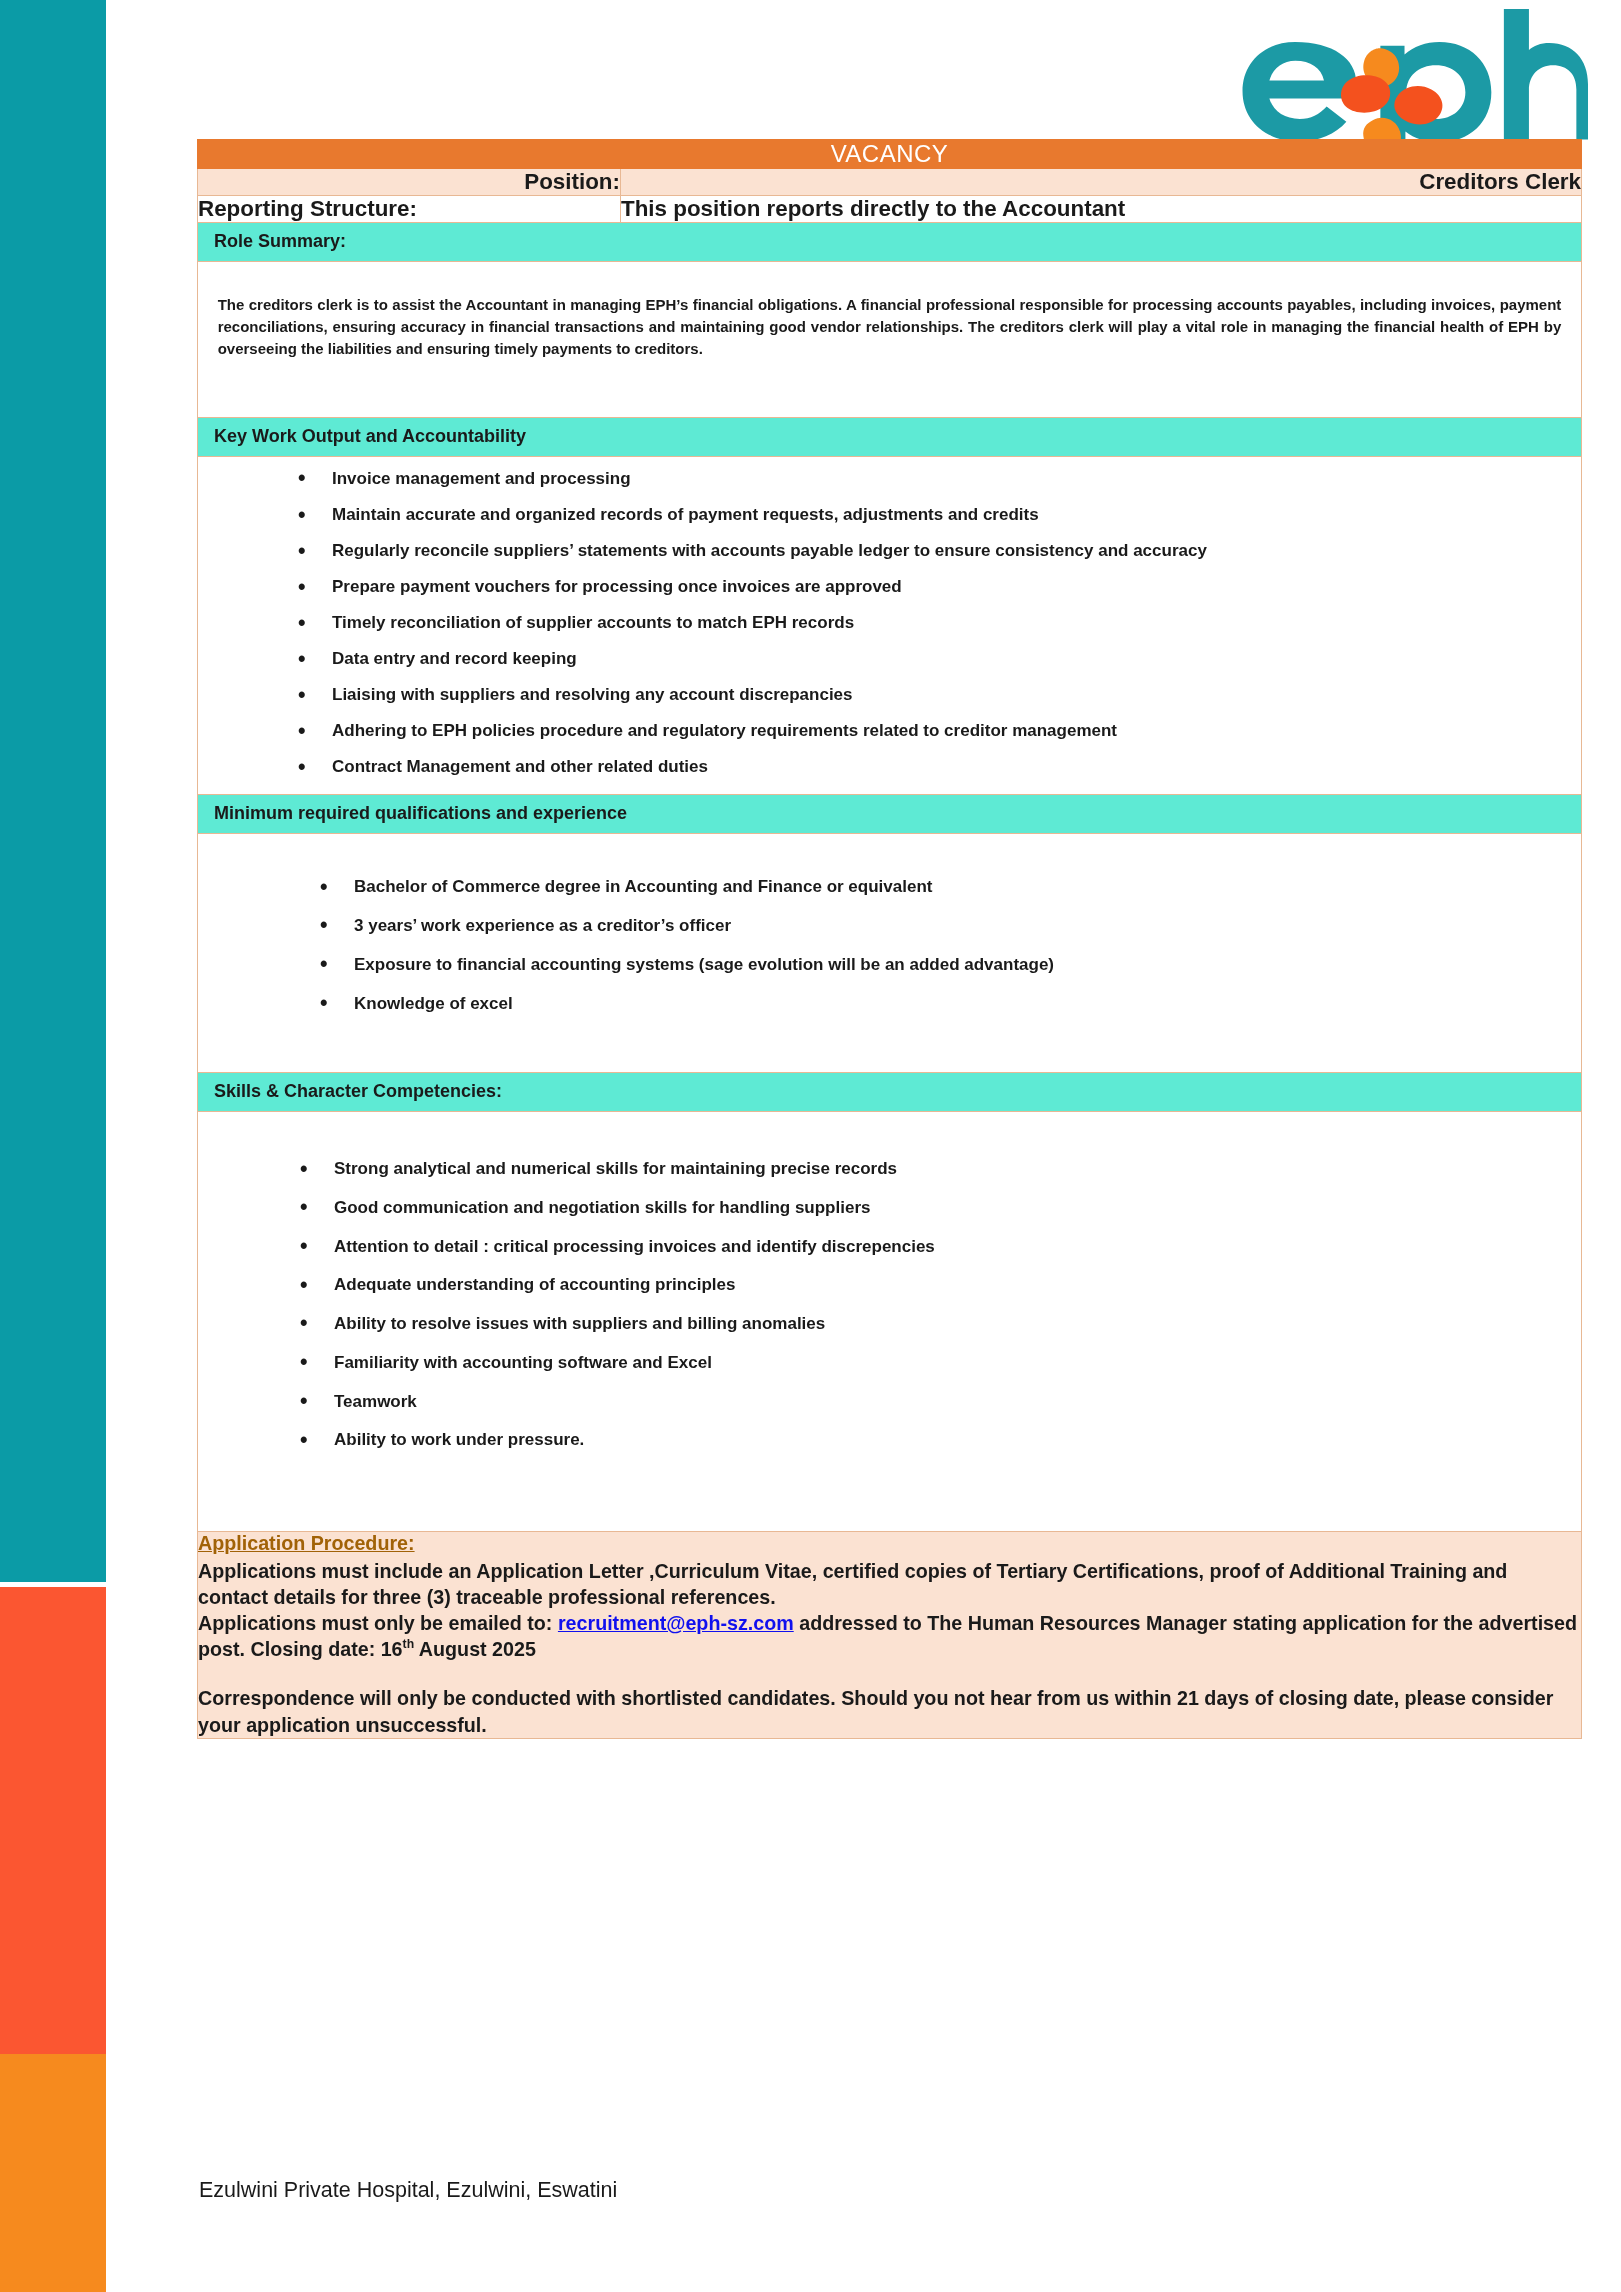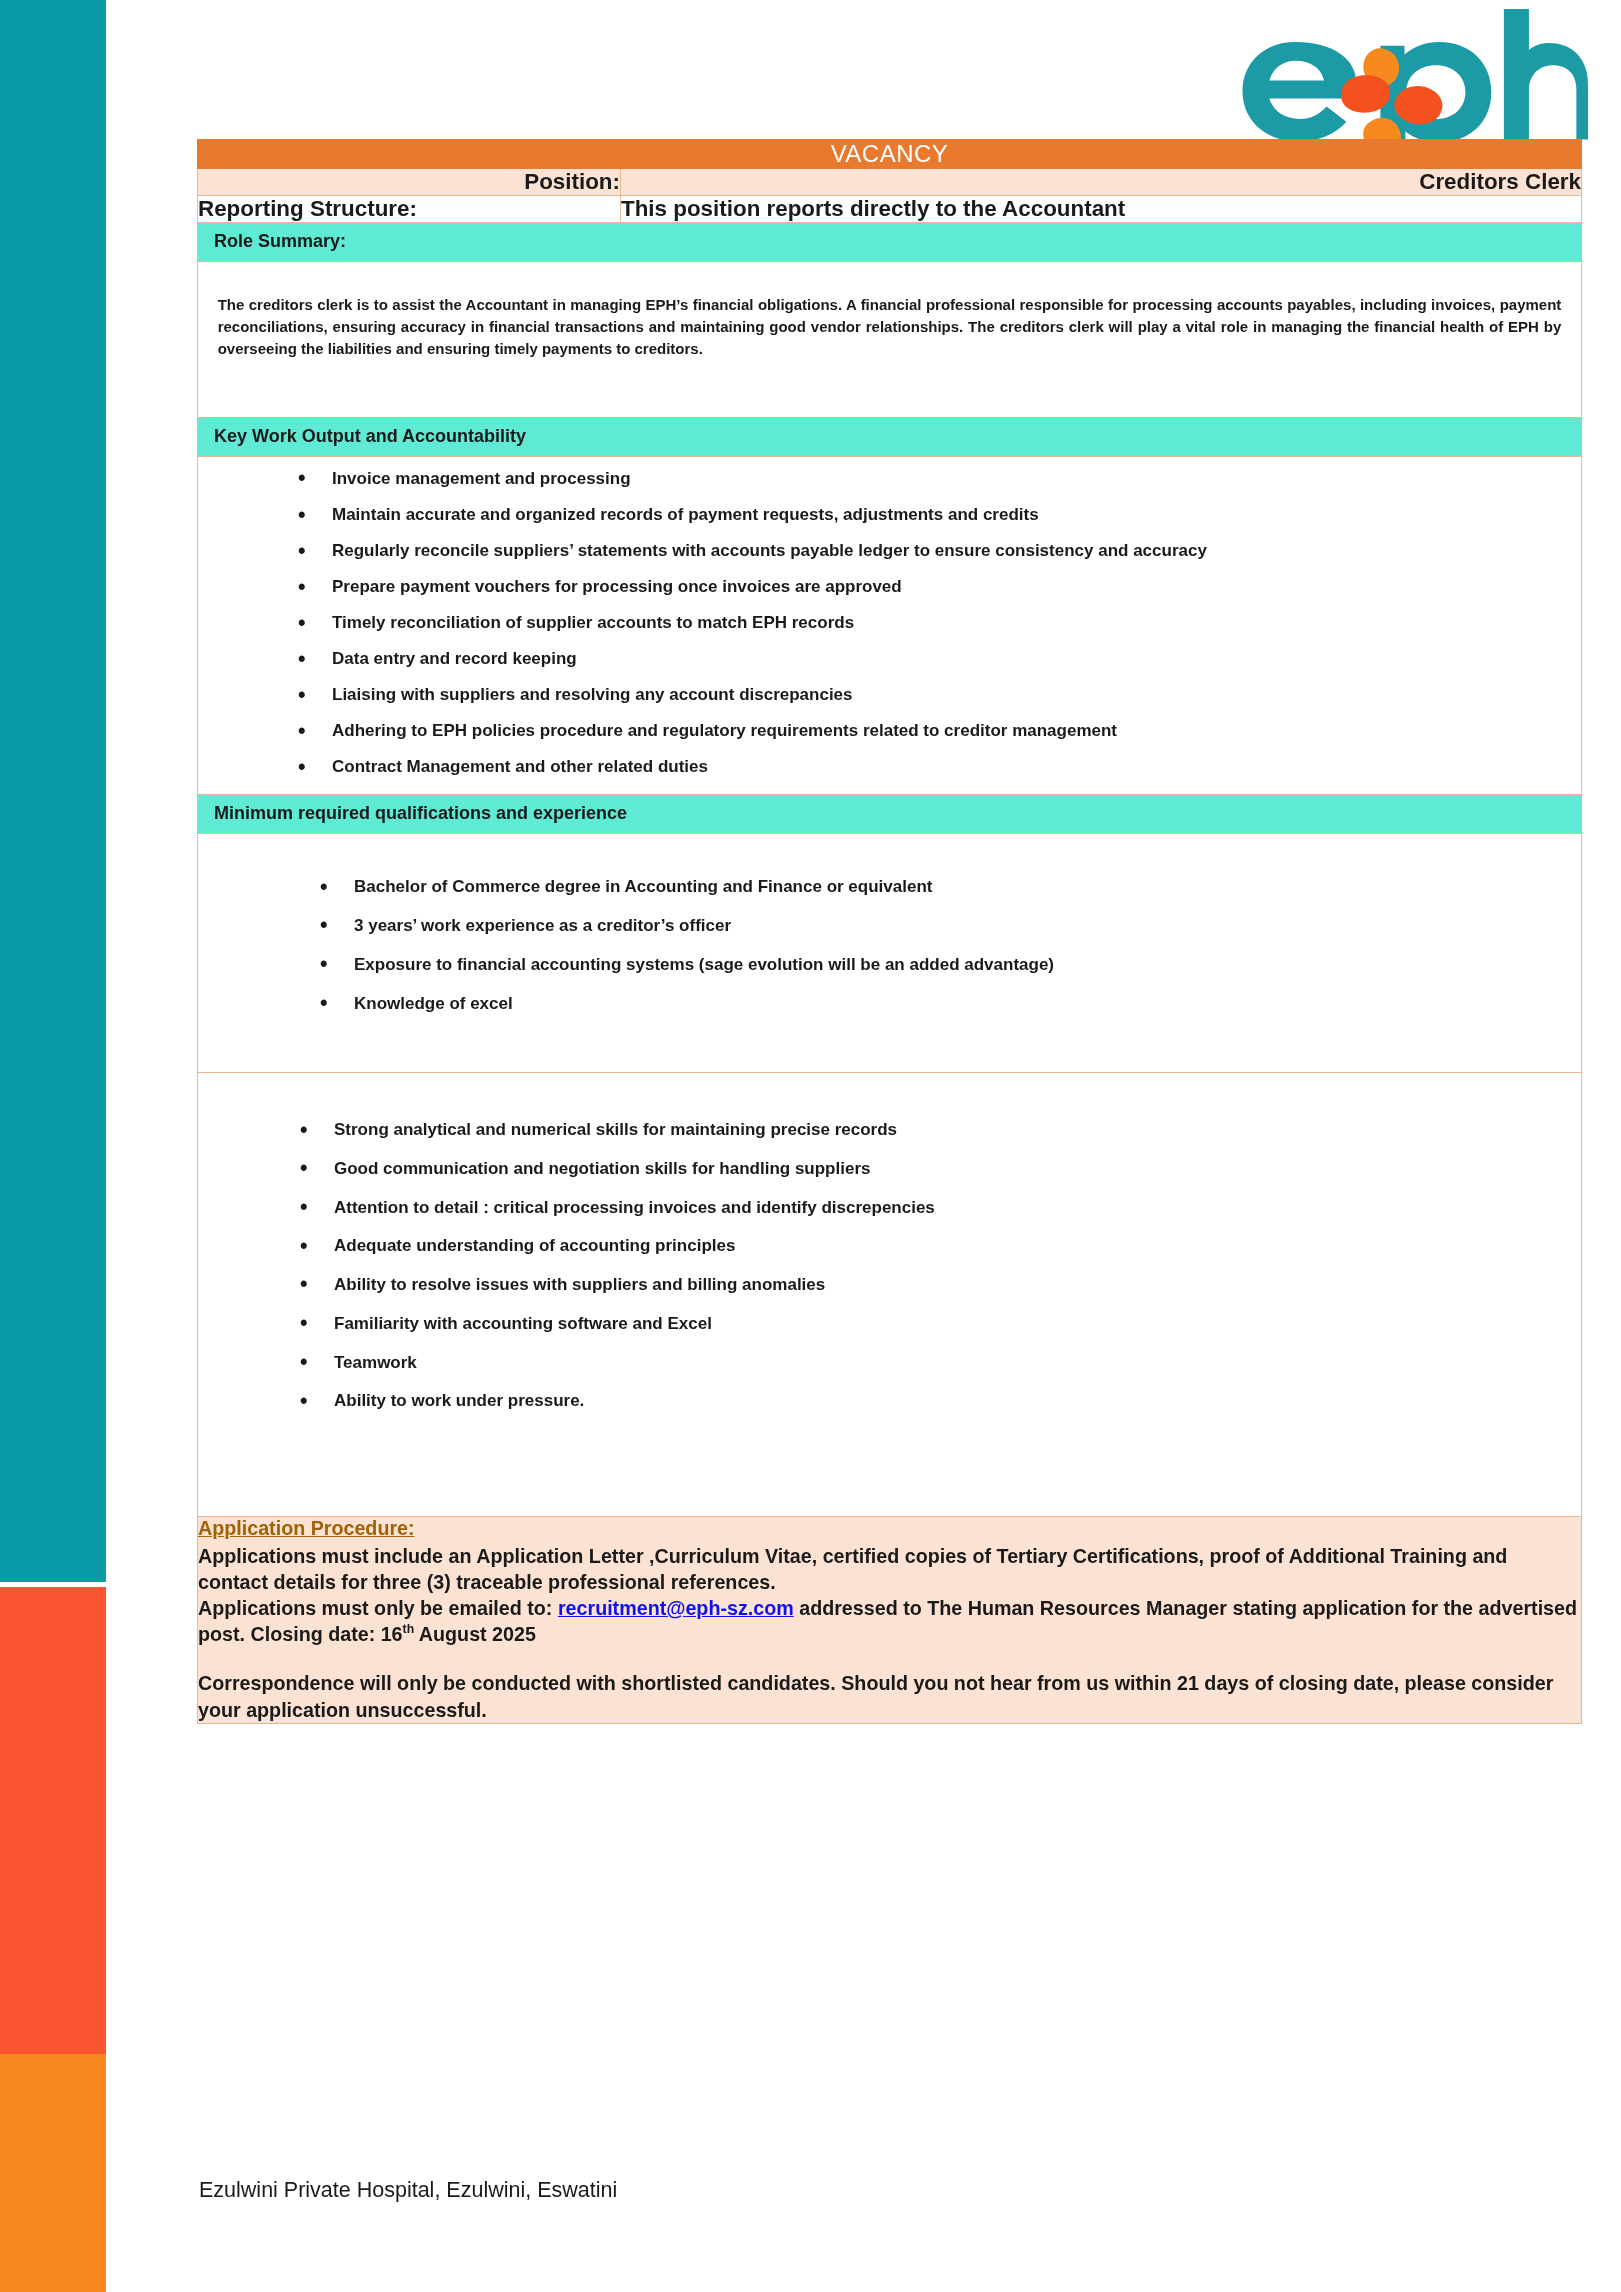--- a/index.html
+++ b/index.html
@@ -148,21 +148,21 @@
     padding-bottom: 40px;
   }
   ul.bullets.indent-deep li {
     padding-left: 156px;
     padding-bottom: 19.7px;
   }
   ul.bullets.indent-deep li::before { left: 122px; }
 
   ul.bullets.indent-mid {
     padding-top: 47px;
-    padding-bottom: 86px;
+    padding-bottom: 62px;
   }
   ul.bullets.indent-mid li {
     padding-left: 136px;
     padding-bottom: 19.7px;
   }
   ul.bullets.indent-mid li::before { left: 102px; }
 
   
   .apply-cell {
     background: #FBE2D2;
@@ -300,20 +300,23 @@
       <td class="body-cell" colspan="2">
         <ul class="bullets indent-deep">
           <li>Bachelor of Commerce degree in Accounting and Finance or equivalent</li>
           <li>3 years’ work experience as a creditor’s officer</li>
           <li>Exposure to financial accounting systems (sage evolution will be an added advantage)</li>
           <li>Knowledge of excel</li>
         </ul>
       </td>
     </tr>
 
+    <tr class="section-head">
+      <td colspan="2">Skills &amp; Character Competencies:</td>
+    </tr>
 
     <tr>
       <td class="body-cell" colspan="2">
         <ul class="bullets indent-mid">
           <li>Strong analytical and numerical skills for maintaining precise records</li>
           <li>Good communication and negotiation skills for handling suppliers</li>
           <li>Attention to detail : critical processing invoices and identify discrepencies</li>
           <li>Adequate understanding of accounting principles</li>
           <li>Ability to resolve issues with suppliers and billing anomalies</li>
           <li>Familiarity with accounting software and Excel</li>

